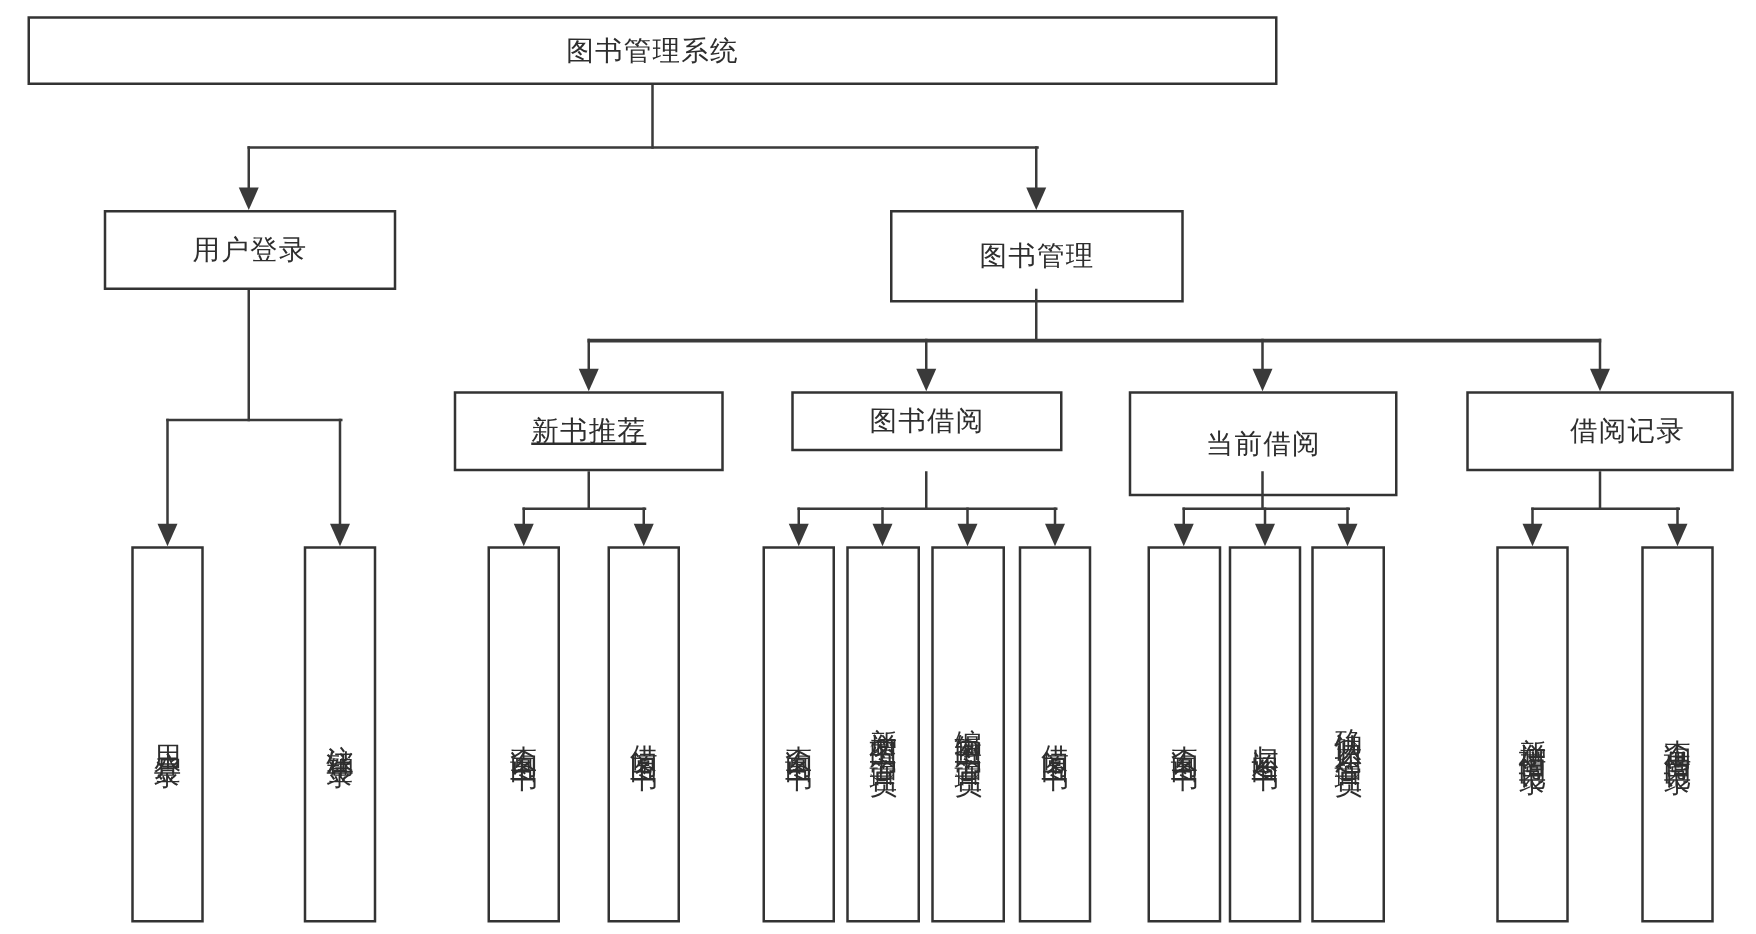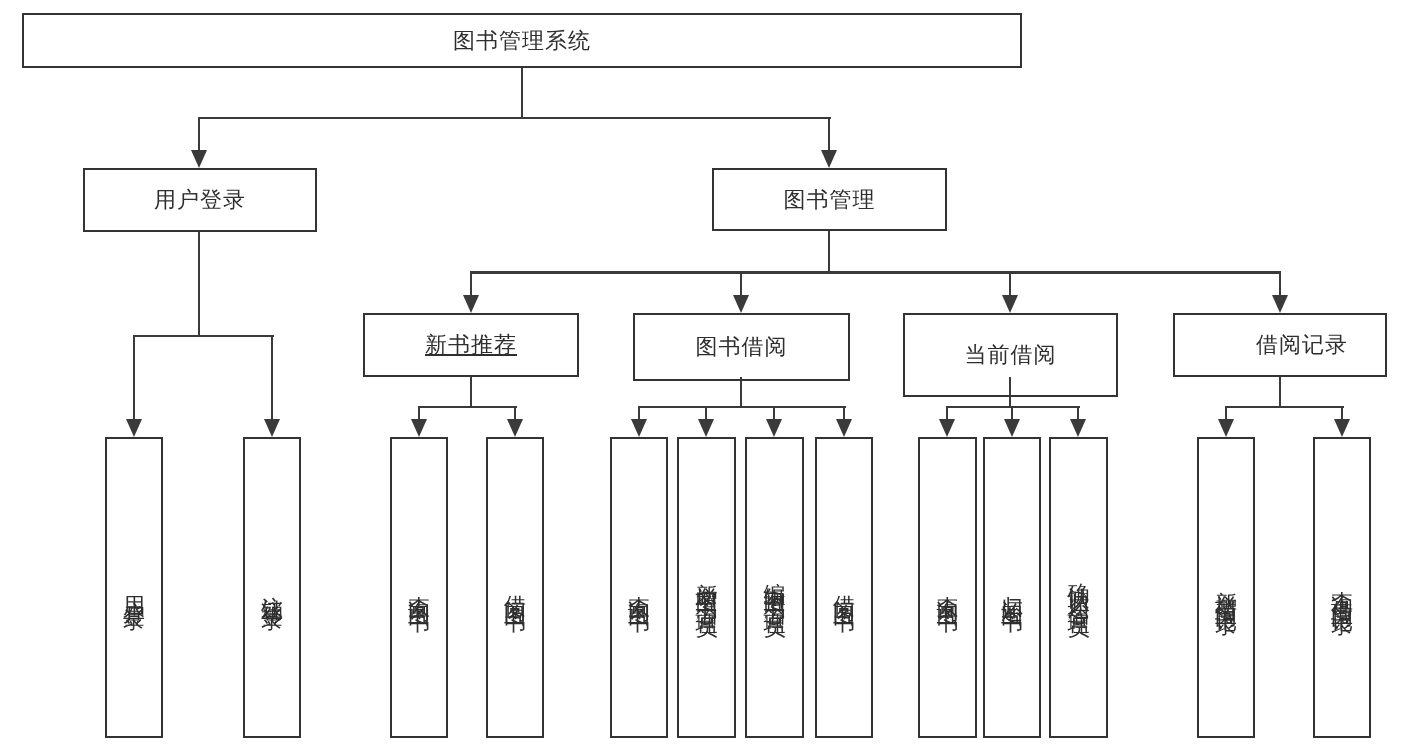--- a/index.html
+++ b/index.html
@@ -43,21 +43,21 @@
   <div class="vline" style="left:521px; top:68px; height:51px;"></div>
   <div class="hline" style="left:198px; top:117px; width:633px;"></div>
   <div class="vline" style="left:198px; top:117px; height:40px;"></div>
   <div class="arrow" style="left:191px; top:150px;"></div>
   <div class="vline" style="left:828px; top:117px; height:40px;"></div>
   <div class="arrow" style="left:821px; top:150px;"></div>
 
   <div class="box" style="left:83px; top:168px; width:234px; height:64px;">
     <span class="label">用户登录</span>
   </div>
-  <div class="box" style="left:712px; top:168px; width:235px; height:63px;">
+  <div class="box" style="left:712px; top:168px; width:235px; height:74px;">
     <span class="label">图书管理</span>
   </div>
 
   <div class="vline" style="left:198px; top:232px; height:105px;"></div>
   <div class="hline" style="left:133px; top:335px; width:141px;"></div>
   <div class="vline" style="left:133px; top:335px; height:87px;"></div>
   <div class="arrow" style="left:126px; top:419px;"></div>
   <div class="vline" style="left:271px; top:335px; height:87px;"></div>
   <div class="arrow" style="left:264px; top:419px;"></div>
 
@@ -68,21 +68,21 @@
   <div class="vline" style="left:740px; top:271px; height:30px;"></div>
   <div class="arrow" style="left:733px; top:295px;"></div>
   <div class="vline" style="left:1009px; top:271px; height:30px;"></div>
   <div class="arrow" style="left:1002px; top:295px;"></div>
   <div class="vline" style="left:1279px; top:271px; height:30px;"></div>
   <div class="arrow" style="left:1272px; top:295px;"></div>
 
   <div class="box" style="left:363px; top:313px; width:216px; height:64px;text-decoration:underline;">
     <span class="label">新书推荐</span>
   </div>
-  <div class="box" style="left:633px; top:313px; width:217px; height:68px;">
+  <div class="box" style="left:633px; top:313px; width:217px; height:48px;">
     <span class="label">图书借阅</span>
   </div>
   <div class="box" style="left:903px; top:313px; width:215px; height:84px;">
     <span class="label">当前借阅</span>
   </div>
   <div class="box" style="left:1173px; top:313px; width:214px; height:64px;padding-left:44px;">
     <span class="label">借阅记录</span>
   </div>
 
   <div class="vline" style="left:470px; top:377px; height:31px;"></div>

